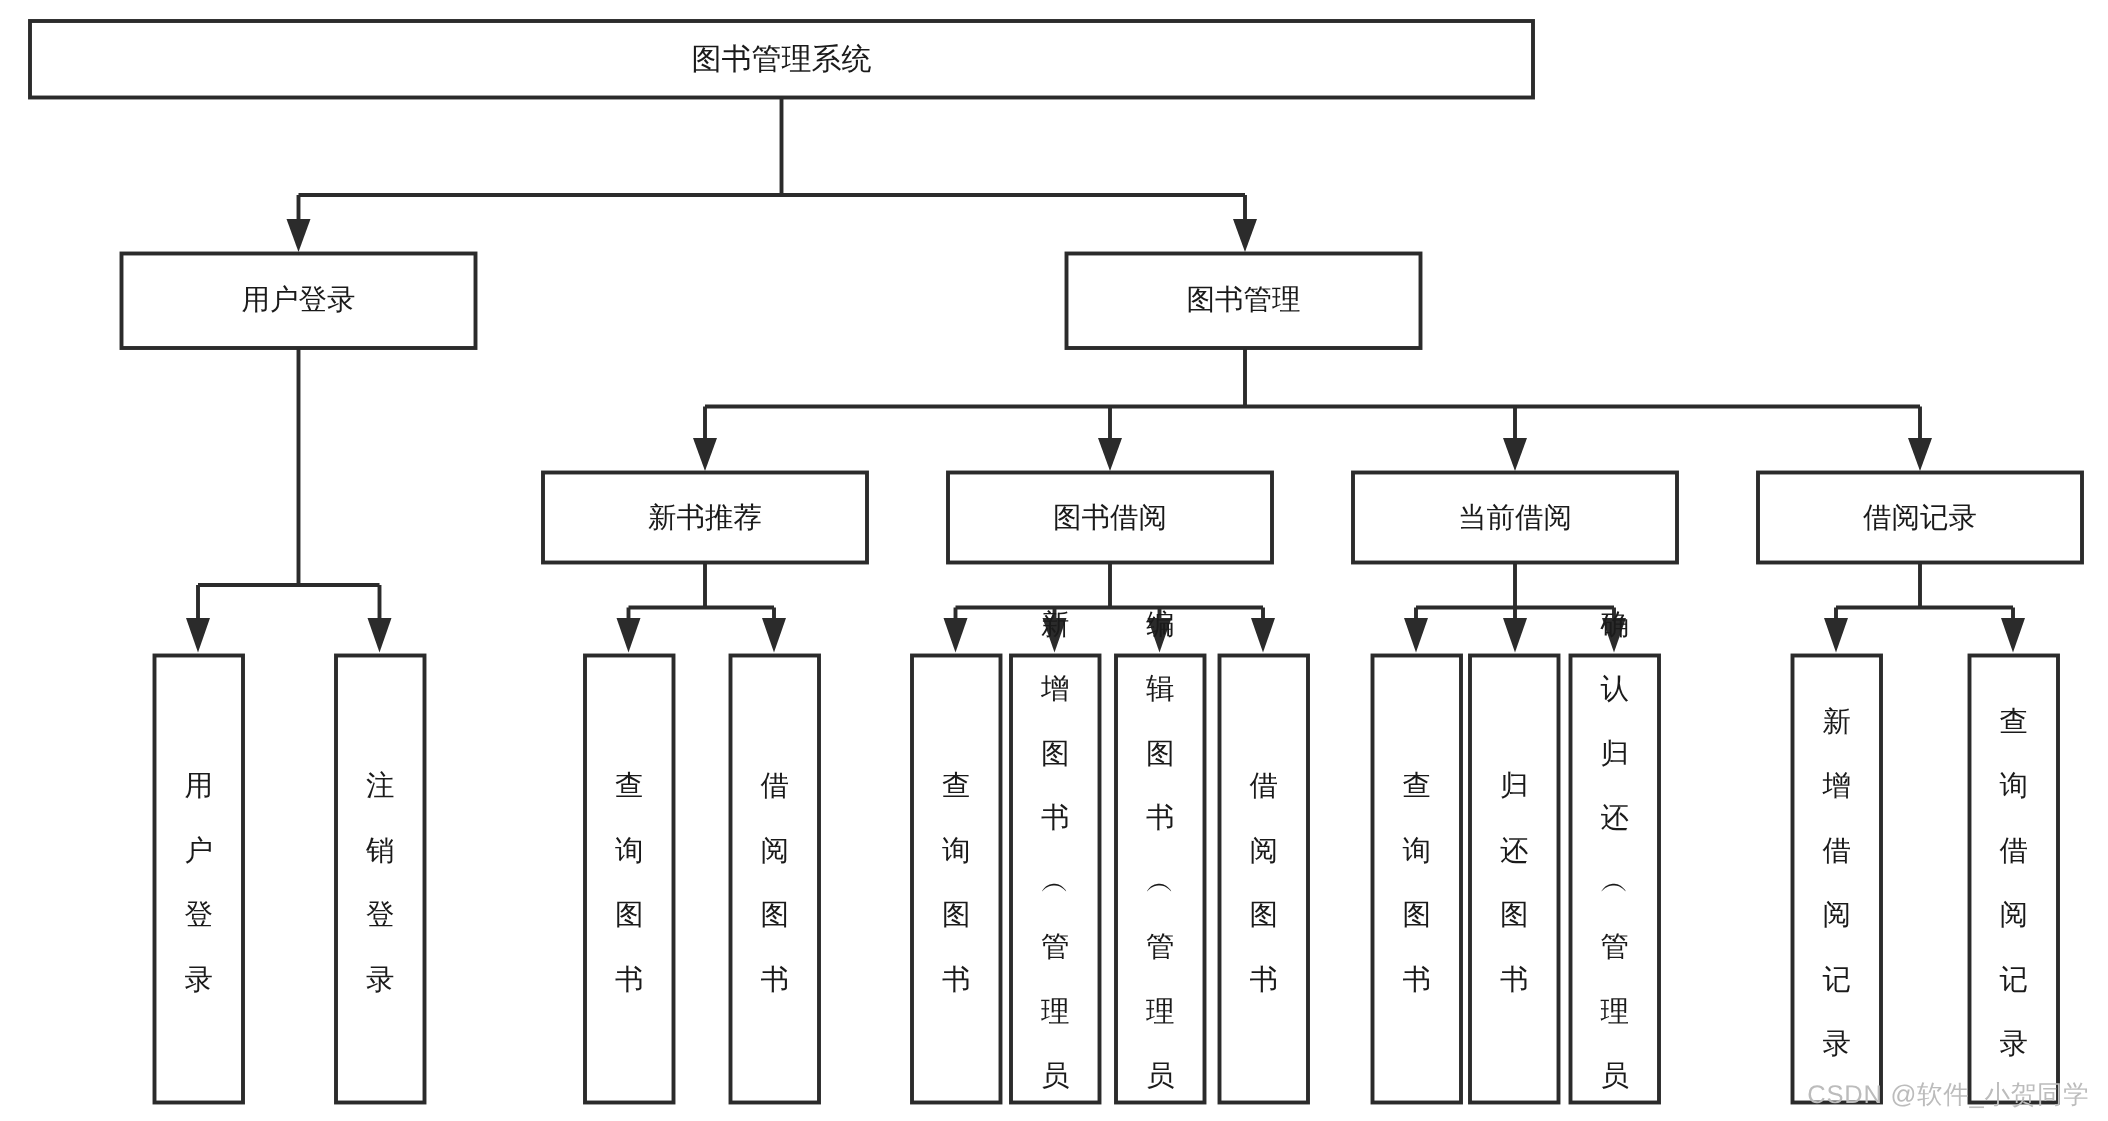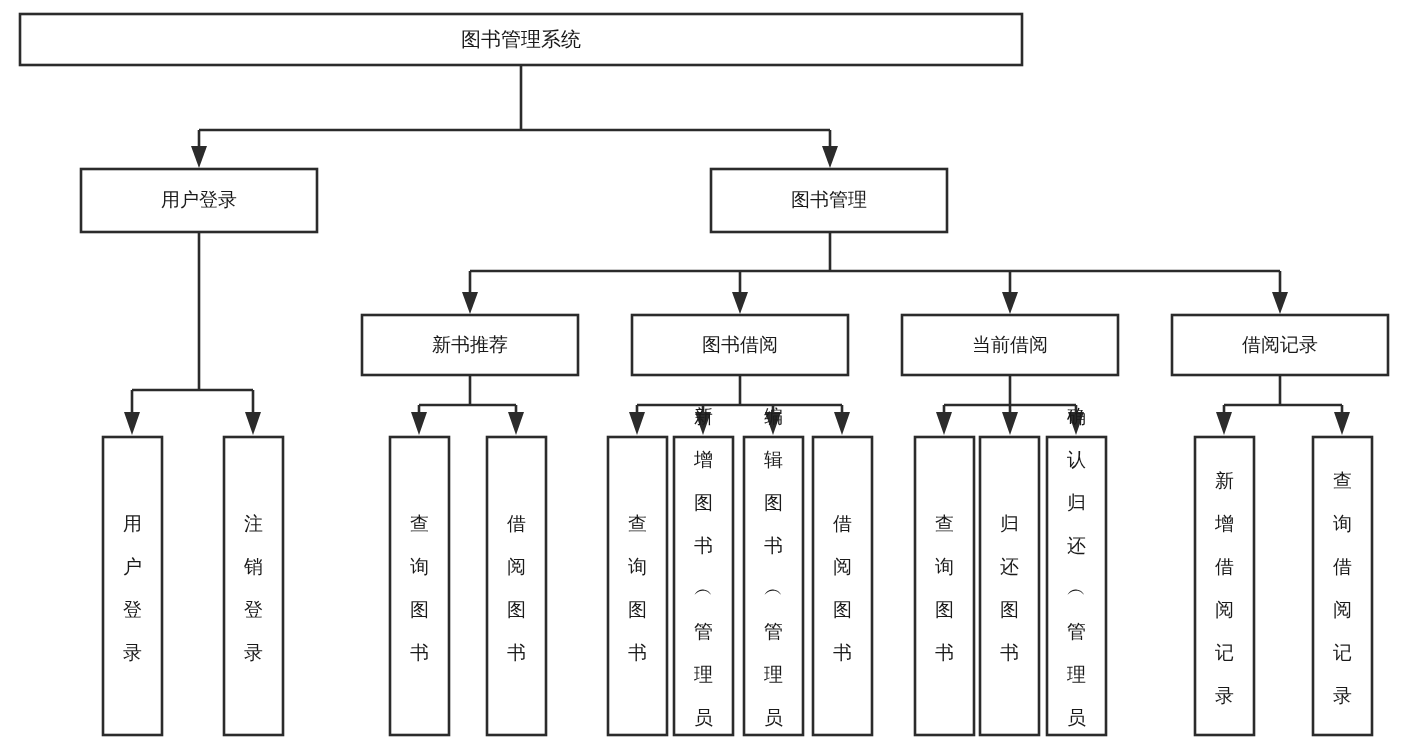--- a/index.html
+++ b/index.html
@@ -233,13 +233,14 @@
           <text class="leaf-label" x="1224.5" y="487"><tspan x="1224.5" dy="0">新</tspan><tspan x="1224.5" dy="43">增</tspan><tspan x="1224.5" dy="43">借</tspan><tspan x="1224.5" dy="43">阅</tspan><tspan x="1224.5" dy="43">记</tspan><tspan x="1224.5" dy="43">录</tspan></text>
         </g>
         <g>
           <rect class="node-box" x="1313" y="437" width="59" height="298"></rect>
           <text class="leaf-label" x="1342.5" y="487"><tspan x="1342.5" dy="0">查</tspan><tspan x="1342.5" dy="43">询</tspan><tspan x="1342.5" dy="43">借</tspan><tspan x="1342.5" dy="43">阅</tspan><tspan x="1342.5" dy="43">记</tspan><tspan x="1342.5" dy="43">录</tspan></text>
         </g>
       </g>
 
   </svg>
 
+  <div class="watermark">CSDN @软件_小贺同学</div>
 </div>
 
 </body></html>

